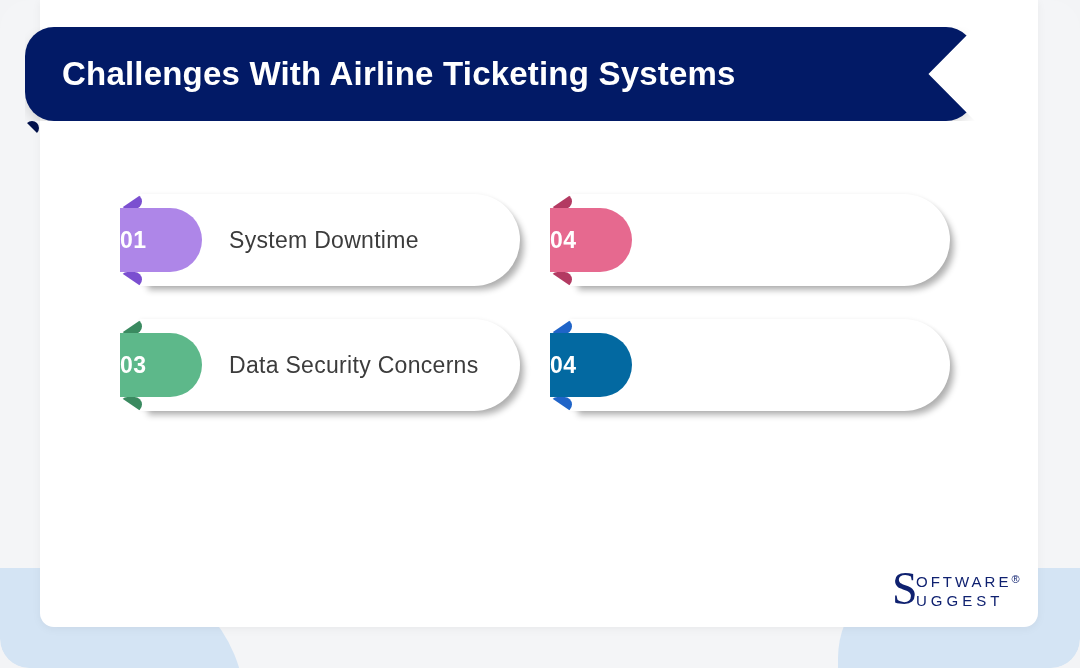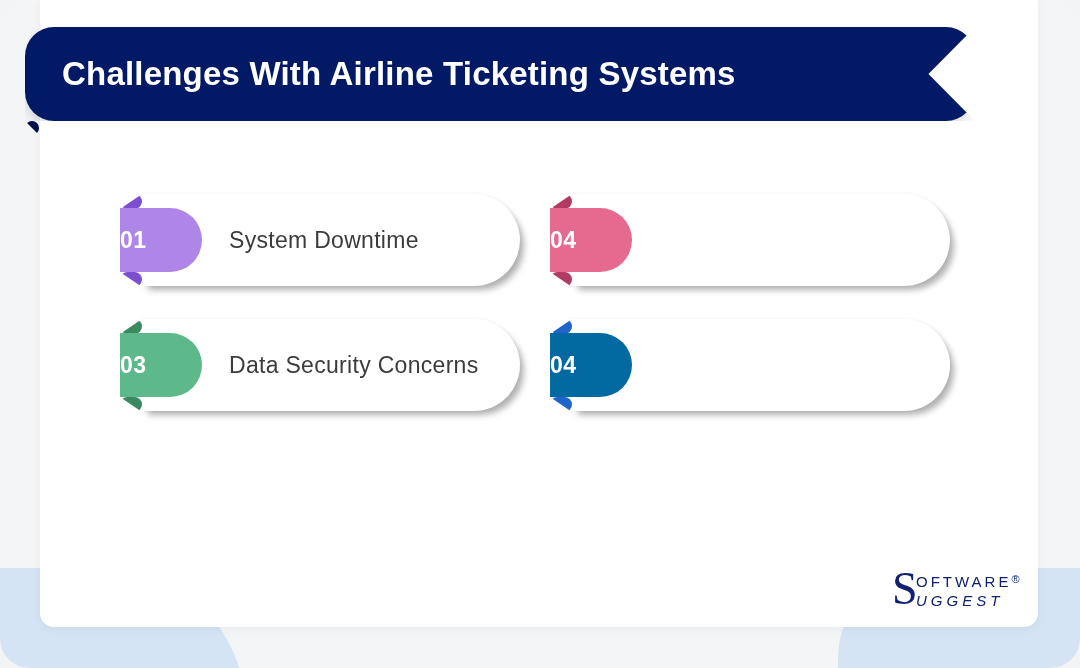--- a/index.html
+++ b/index.html
@@ -66,21 +66,21 @@
     }
     .logo-s {
       position: absolute; left: 0; top: -4px; font-family: "Liberation Serif", serif;
       font-size: 46px; line-height: 46px;
     }
     .logo-top {
       position: absolute; left: 24px; top: 3px; font-size: 15px; letter-spacing: 3px; font-weight: 400;
     }
     .logo-reg { font-size: 11px; vertical-align: top; letter-spacing: 0; }
     .logo-bottom {
-      position: absolute; left: 24px; top: 22px; font-size: 15px; letter-spacing: 4px; font-style: italic;
+      position: absolute; left: 24px; top: 22px; font-size: 15px; letter-spacing: 4px;
     }
   </style>
 </head>
 <body>
 
 <div class="stage">
   <div class="blob-left"></div>
   <div class="blob-right"></div>
   <div class="card"></div>
 

